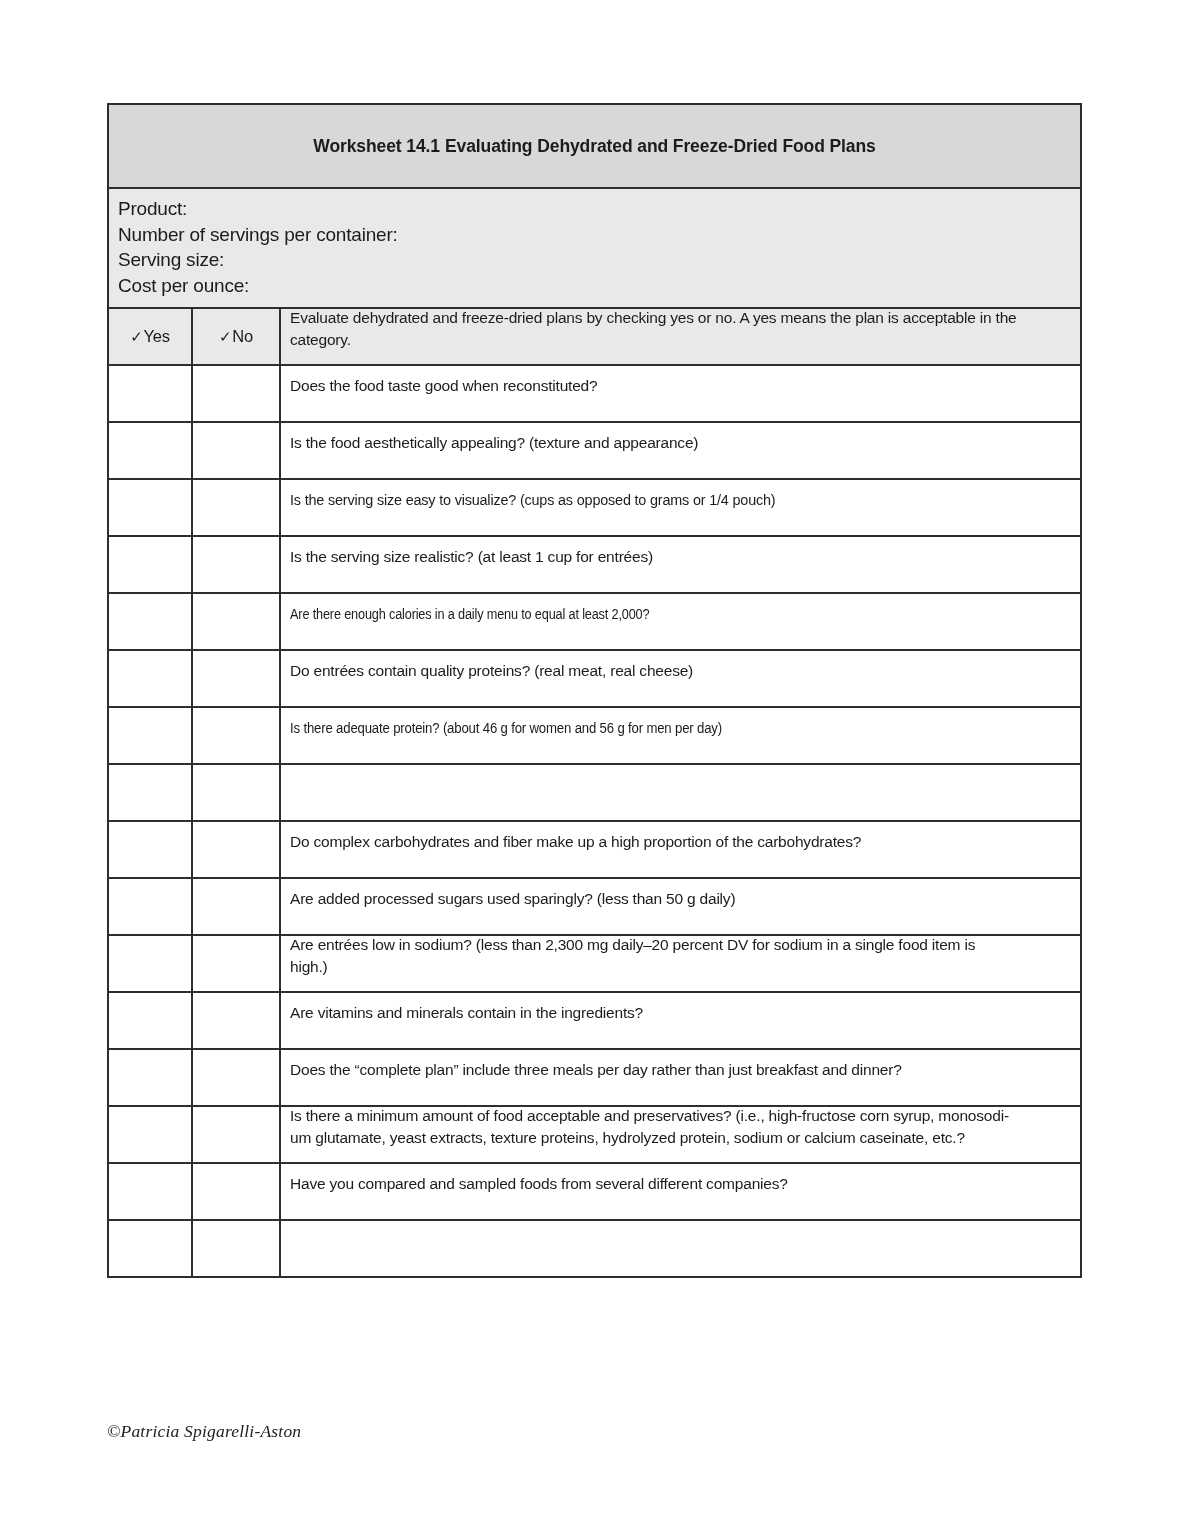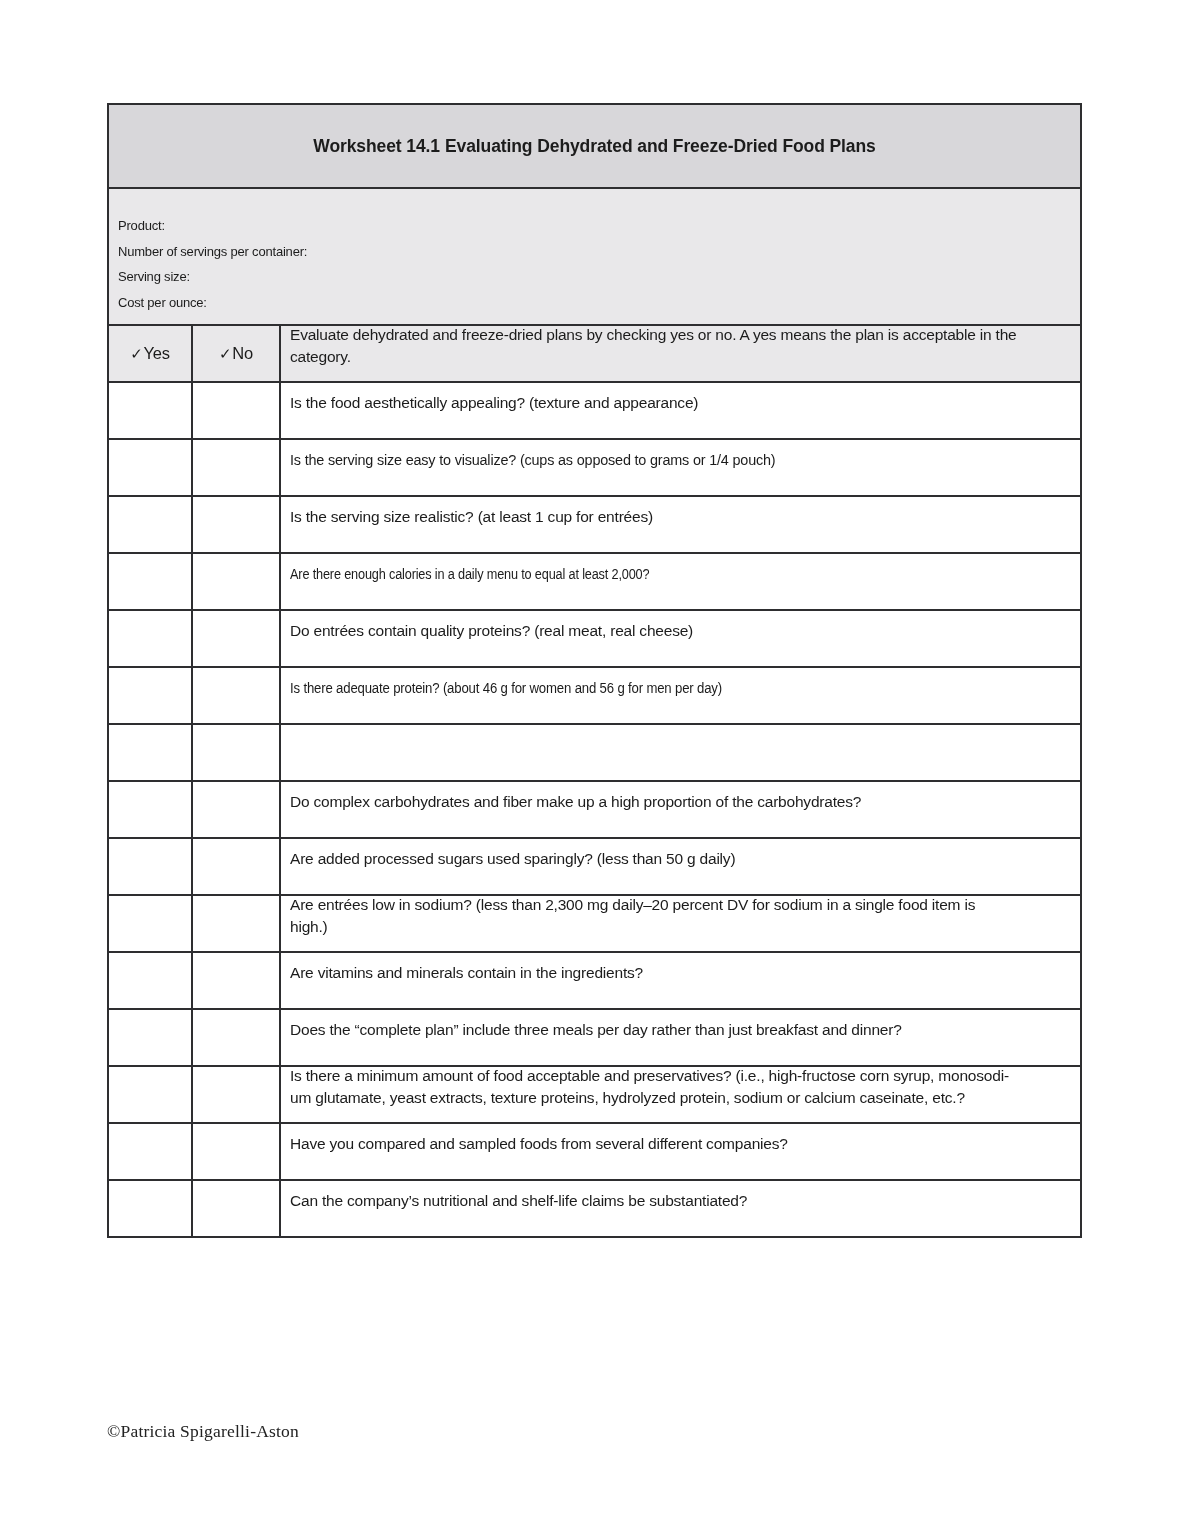--- a/index.html
+++ b/index.html
@@ -34,22 +34,22 @@
     justify-content: center;
     align-items: center;
     gap: 5px;
     font-weight: bold;
     font-size: 17.5px;
     letter-spacing: -0.1px;
   }
   .info-block {
     background: var(--sub-bg);
     border-top: 2px solid var(--border);
-    padding: 24px 10px 9px 9px;
-    font-size: 13px;
+    padding: 7px 10px 9px 9px;
+    font-size: 19px;
     line-height: 25.5px;
     letter-spacing: -0.2px;
   }
   .trow {
     display: flex;
     border-top: 2px solid var(--border);
     height: 57px;
     background: #ffffff;
   }
   .trow.head {
@@ -92,20 +92,21 @@
     transform-origin: left center;
   }
   .instr .qtext {
     white-space: normal;
   }
   .credit {
     position: absolute;
     left: 107px;
     top: 1421px;
     font-family: "Liberation Serif", serif;
+    font-style: italic;
     font-size: 17.5px;
     color: #222222;
     letter-spacing: 0.2px;
   }
 </style>
 </head>
 <body>
 
 <div class="page">
 
@@ -135,20 +136,27 @@
       <div class="cell cell-q instr">
         <span class="qtext">Evaluate dehydrated and freeze-dried plans by checking yes or no. A yes means the plan is acceptable in the category.</span>
       </div>
     </div>
 
     <div id="rows">
         <div class="trow">
           <div class="cell cell-yes"></div>
           <div class="cell cell-no"></div>
           <div class="cell cell-q">
+            <span class="qtext">Does the food taste good when reconstituted?</span>
+          </div>
+        </div>
+        <div class="trow">
+          <div class="cell cell-yes"></div>
+          <div class="cell cell-no"></div>
+          <div class="cell cell-q">
             <span class="qtext">Is the food aesthetically appealing? (texture and appearance)</span>
           </div>
         </div>
         <div class="trow">
           <div class="cell cell-yes"></div>
           <div class="cell cell-no"></div>
           <div class="cell cell-q">
             <span class="qtext" style="transform: scaleX(0.93); white-space: nowrap;">Is the serving size easy to visualize? (cups as opposed to grams or 1/4 pouch)</span>
           </div>
         </div>
@@ -231,23 +239,20 @@
         <div class="trow">
           <div class="cell cell-yes"></div>
           <div class="cell cell-no"></div>
           <div class="cell cell-q">
             <span class="qtext">Have you compared and sampled foods from several different companies?</span>
           </div>
         </div>
         <div class="trow">
           <div class="cell cell-yes"></div>
           <div class="cell cell-no"></div>
-          <div class="cell cell-q">
-            <span class="qtext">Can the company’s nutritional and shelf-life claims be substantiated?</span>
-          </div>
         </div>
       </div>
 
   </div>
 
   <div class="credit">©Patricia Spigarelli-Aston</div>
 
 </div>
 
 </body></html>

